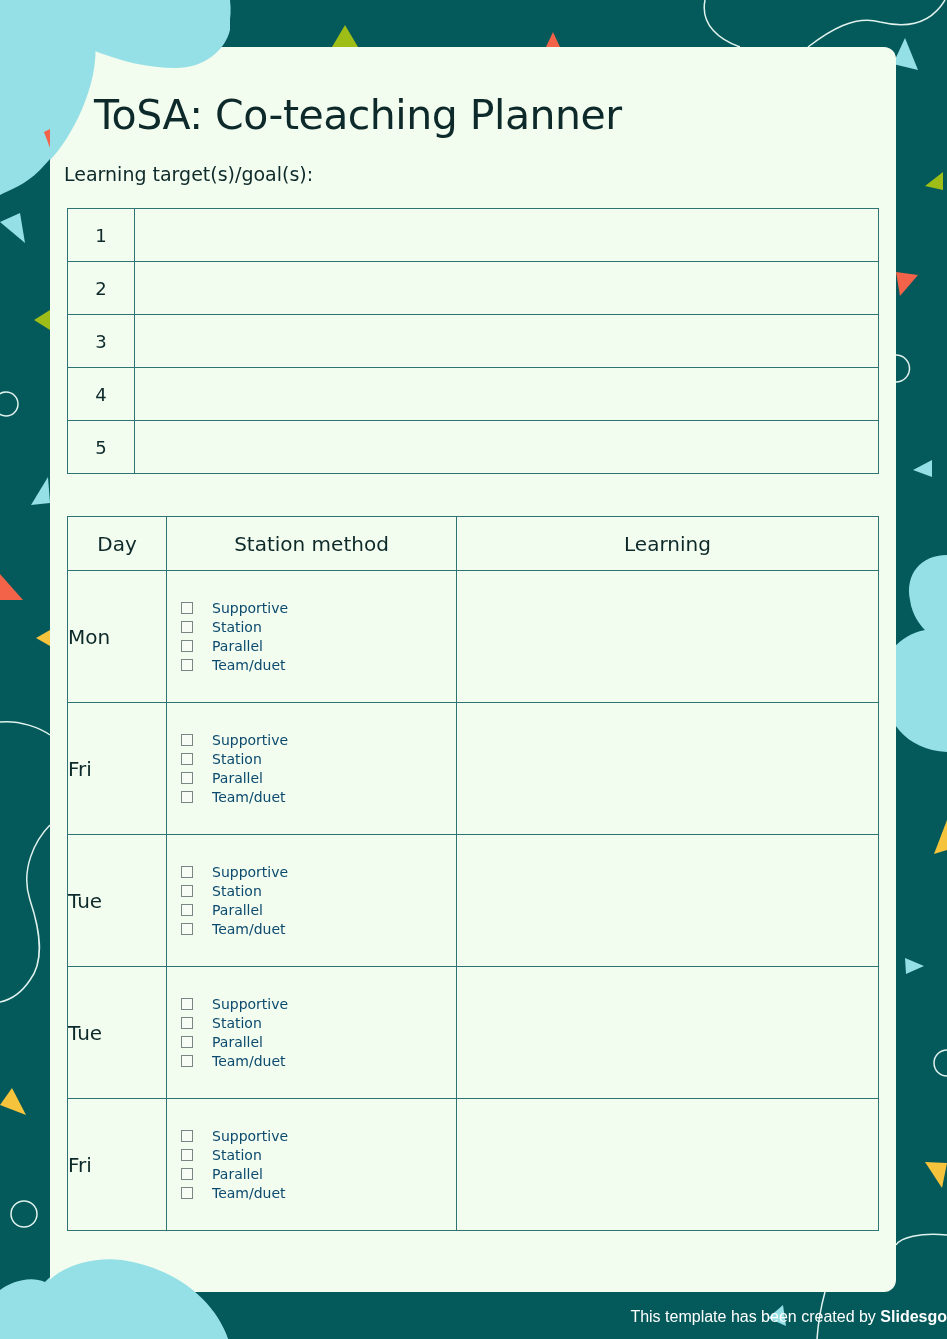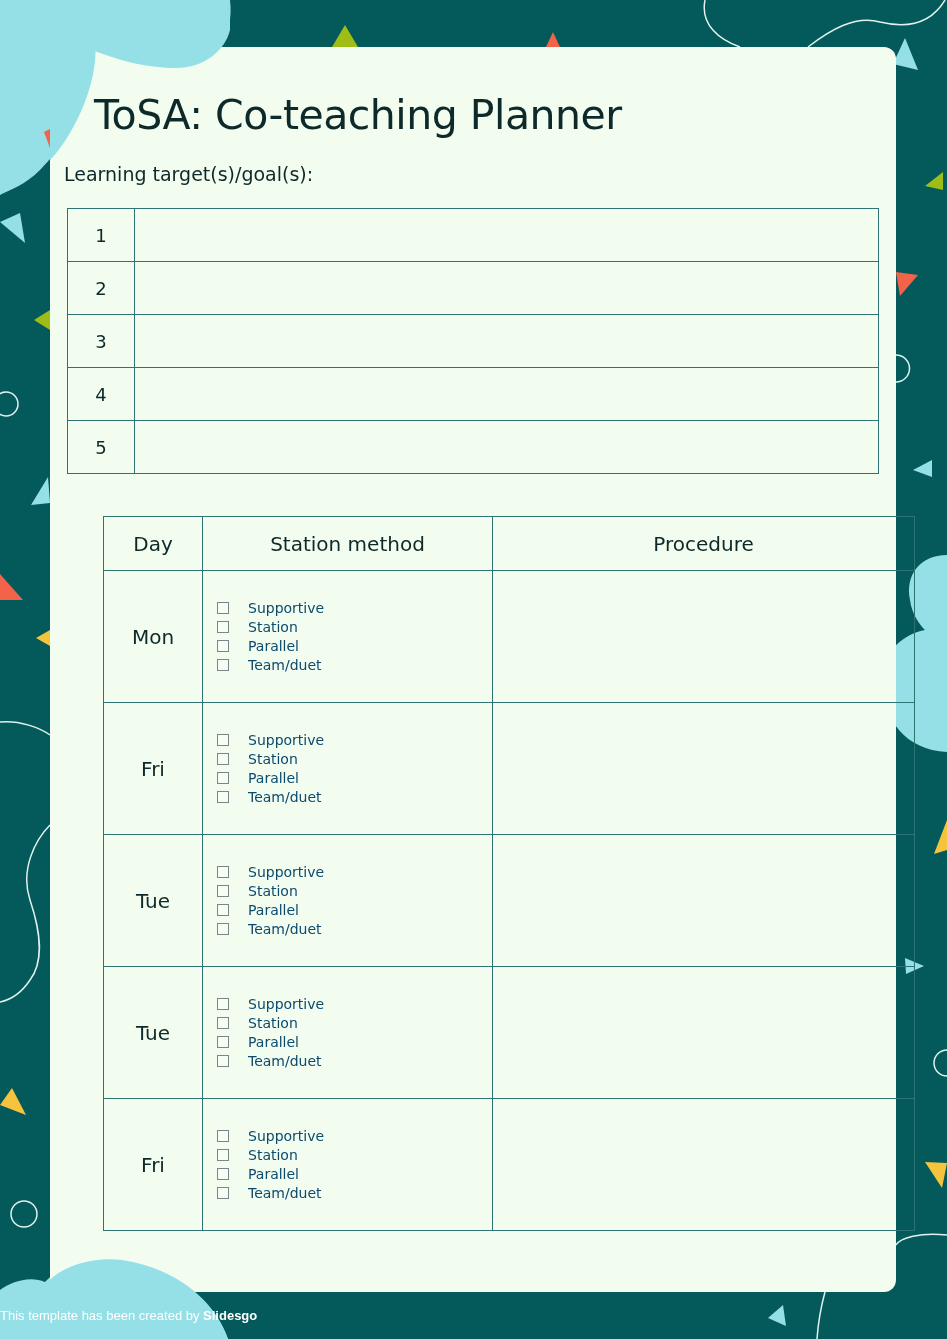--- a/index.html
+++ b/index.html
@@ -75,37 +75,36 @@
       font-size: 18px;
       color: #0d2929;
     }
     .goals td.blank {
       background: transparent;
     }
     .days {
       left: 17px;
       top: 469px;
       width: 812px;
-      margin-left: 36px;
     }
     .days th {
       height: 53px;
       font-weight: normal;
       font-size: 20px;
       color: #0d2929;
       text-align: center;
     }
     .days th.c-day { width: 98px; }
     .days th.c-method { width: 289px; }
     .days td {
       height: 131px;
       vertical-align: middle;
     }
     .days td.day {
-      text-align: center;
+      text-align: left;
       font-size: 20px;
       color: #0d2929;
     }
     .methods {
       list-style: none;
       margin: 0;
       padding: 0 0 0 14px;
     }
     .methods li {
       display: flex;
@@ -121,24 +120,24 @@
       background: #f7fdf5;
       margin-right: 19px;
       flex: 0 0 auto;
       cursor: pointer;
     }
     .footer {
       position: absolute;
       left: 0;
       width: 947px;
       top: 1308px;
-      text-align: left;
+      text-align: right;
       color: #ffffff;
       font-family: "Liberation Sans", sans-serif;
-      font-size: 13px;
+      font-size: 16px;
     }
     .footer b {
       font-weight: bold;
     }
   </style>
 </head>
 <body>
 
 <svg class="deco" viewBox="0 0 947 1339" xmlns="http://www.w3.org/2000/svg">
 
@@ -209,21 +208,21 @@
         <td class="blank"></td>
       </tr>
     </tbody>
   </table>
 
   <table class="days">
     <thead>
       <tr>
         <th class="c-day">Day</th>
         <th class="c-method">Station method</th>
-        <th class="c-proc">Procedure</th>
+        <th class="c-proc">Learning</th>
       </tr>
     </thead>
     <tbody>
 
       <tr>
         <td class="day">Mon</td>
         <td>
           <ul class="methods">
             <li>
                 <span class="cb"></span>

